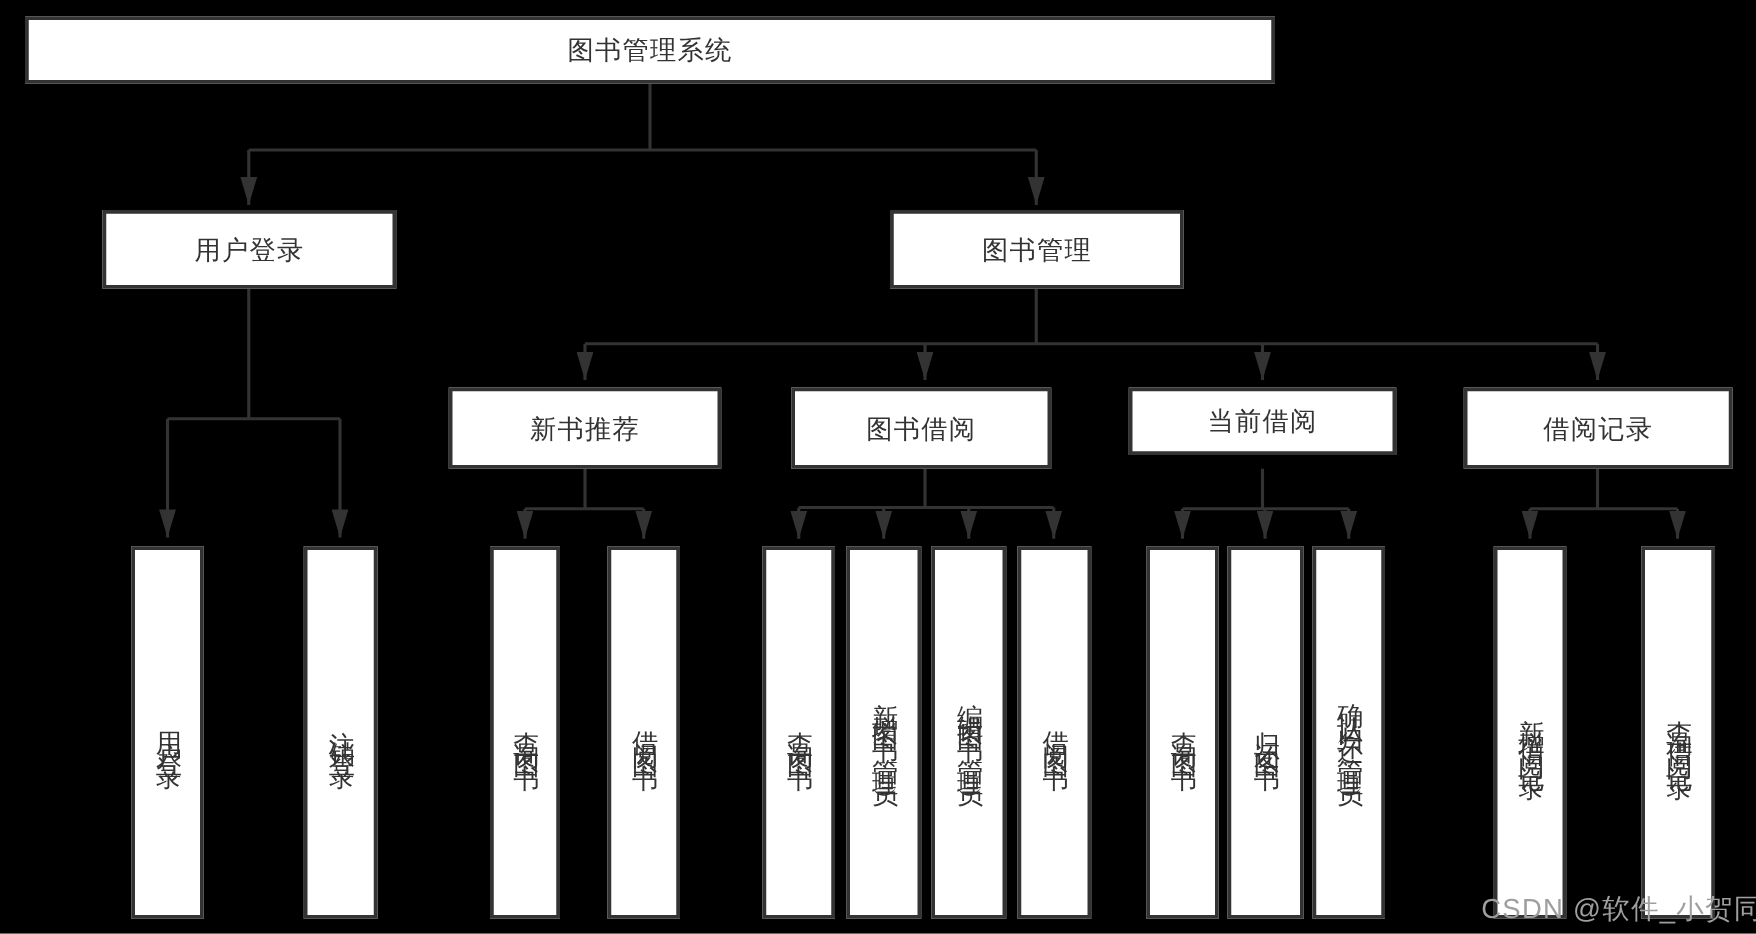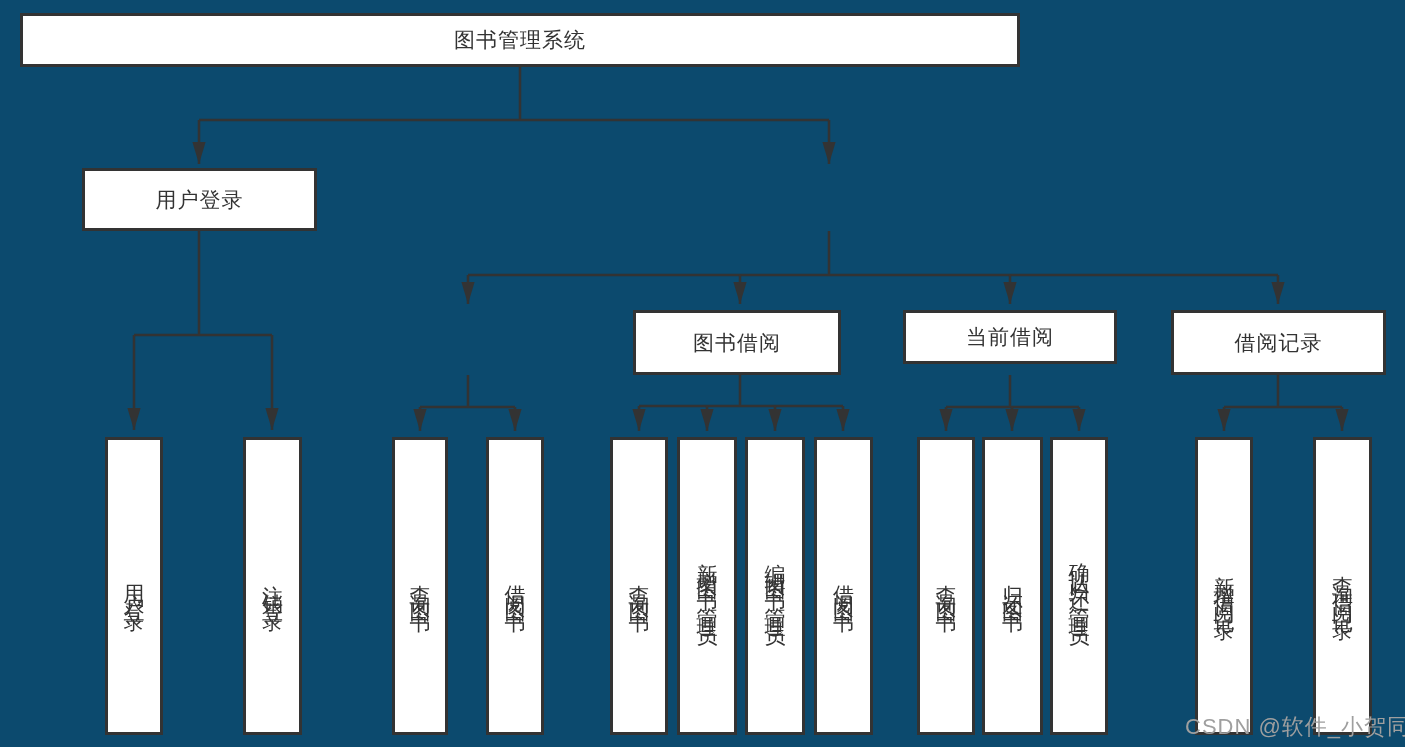--- a/index.html
+++ b/index.html
@@ -1,17 +1,17 @@
 <!DOCTYPE html>
 <html><head>
 <meta charset="utf-8">
 <style>
   html, body { margin:0; padding:0; background:#ffffff; }
   .stage {
-    position:relative; width:1405px; height:747px; background:#0c4a6e;
+    position:relative; width:1405px; height:747px; background:#000000;
     font-family:"Liberation Sans","DejaVu Sans",sans-serif; color:#333333;
     overflow:hidden;
   }
   .wires { position:absolute; left:0; top:0; width:1405px; height:747px; }
   .node {
     position:absolute; box-sizing:border-box; background:#ffffff;
     border:3px solid #333333; display:flex; align-items:center; justify-content:center;
   }
   .h-node span { font-size:21px; letter-spacing:1px; white-space:nowrap; }
   .v-node { top:437px; height:298px; }
@@ -72,21 +72,27 @@
     </g>
   </svg>
 
   <div class="node h-node" style="left:20px;top:13px;width:1000px;height:54px">
     <span>图书管理系统</span>
   </div>
 
   <div class="node h-node" style="left:82px;top:168px;width:235px;height:63px">
     <span>用户登录</span>
   </div>
+  <div class="node h-node" style="left:712px;top:168px;width:235px;height:63px">
+    <span>图书管理</span>
+  </div>
 
+  <div class="node h-node" style="left:359px;top:310px;width:218px;height:65px">
+    <span>新书推荐</span>
+  </div>
   <div class="node h-node" style="left:633px;top:310px;width:208px;height:65px">
     <span>图书借阅</span>
   </div>
   <div class="node h-node" style="left:903px;top:310px;width:214px;height:54px">
     <span>当前借阅</span>
   </div>
   <div class="node h-node" style="left:1171px;top:310px;width:215px;height:65px">
     <span>借阅记录</span>
   </div>
 

